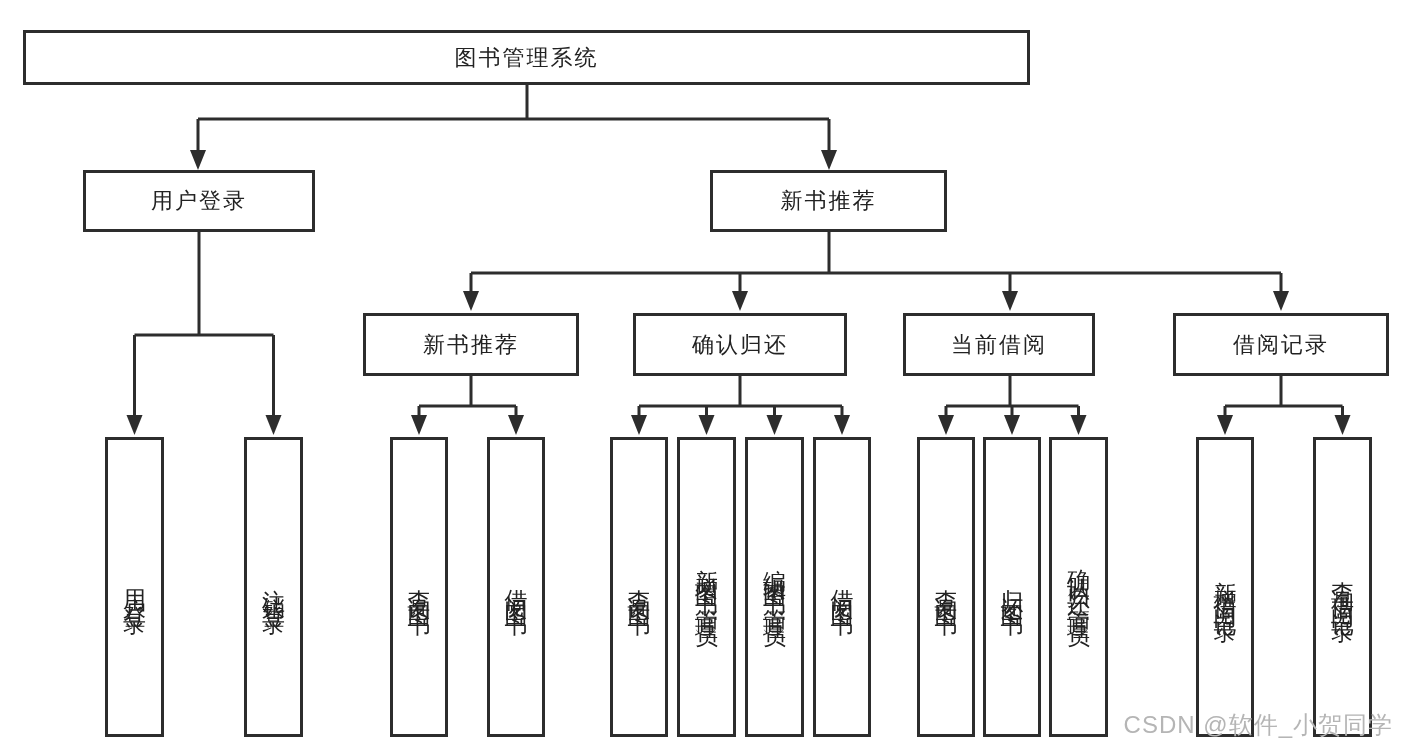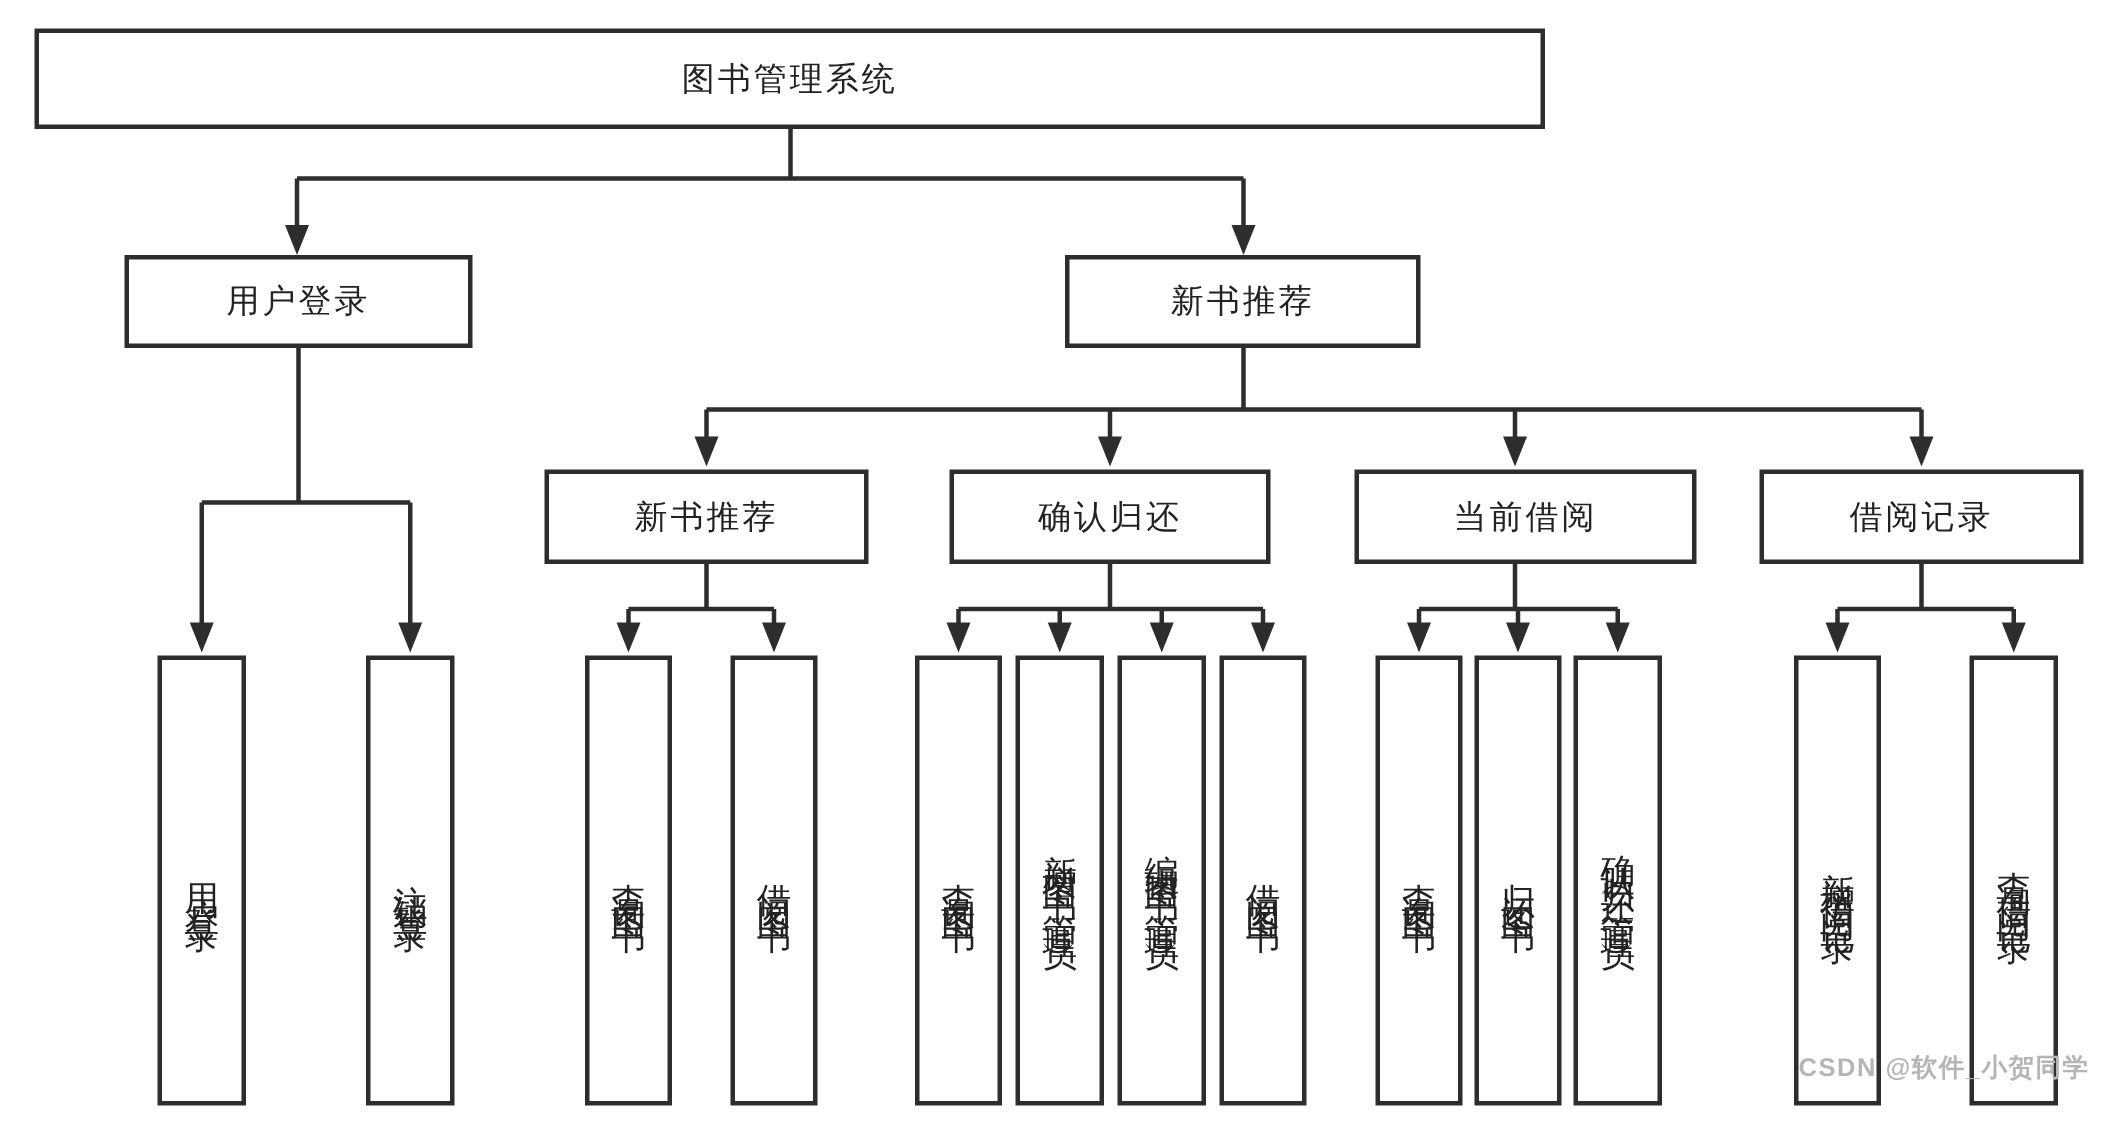--- a/index.html
+++ b/index.html
@@ -28,24 +28,23 @@
   .leaf{
     writing-mode:vertical-lr;
     text-orientation:mixed;
   }
   .leaf .label{
     font-size:23px;
     letter-spacing:8px;
     line-height:1;
   }
   .watermark{
-    position:absolute;z-index:3;right:12px;bottom:24px;
-    font-size:17px;color:var(--watermark);letter-spacing:1px;
+    position:absolute;z-index:3;right:12px;bottom:6px;
+    font-size:24px;color:var(--watermark);letter-spacing:1px;
     white-space:nowrap;
-    font-weight:bold;
   }
 </style>
 </head>
 <body>
 
 <div class="stage">
 
   <svg class="wires" viewBox="0 0 1405 747" aria-hidden="true">
 
     <path d="M527,68 V119 M198,119 H829 M198,119 V152 M829,119 V152"></path>
@@ -75,38 +74,38 @@
     <path d="M1010,376 V406 M946,406 H1078.5 M946,406 V417 M1012,406 V417 M1078.5,406 V417"></path>
     <polygon points="938,415 954,415 946,435"></polygon>
     <polygon points="1004,415 1020,415 1012,435"></polygon>
     <polygon points="1070.5,415 1086.5,415 1078.5,435"></polygon>
 
     <path d="M1281,376 V406 M1225,406 H1342.5 M1225,406 V417 M1342.5,406 V417"></path>
     <polygon points="1217,415 1233,415 1225,435"></polygon>
     <polygon points="1334.5,415 1350.5,415 1342.5,435"></polygon>
   </svg>
 
-  <div class="box root-box" style="left:23px;top:19px;width:1007px;height:67px;">
+  <div class="box root-box" style="left:23px;top:30px;width:1007px;height:55px;">
     <span class="label">图书管理系统</span>
   </div>
 
   <div class="box h-box" style="left:83px;top:170px;width:232px;height:62px;">
     <span class="label">用户登录</span>
   </div>
   <div class="box h-box" style="left:710px;top:170px;width:237px;height:62px;">
     <span class="label">新书推荐</span>
   </div>
 
   <div class="box h-box" style="left:363px;top:313px;width:216px;height:63px;text-align:center;">
     <span class="label">新书推荐</span>
   </div>
   <div class="box h-box" style="left:633px;top:313px;width:214px;height:63px;">
     <span class="label">确认归还</span>
   </div>
-  <div class="box h-box" style="left:903px;top:313px;width:228px;height:63px;">
+  <div class="box h-box" style="left:903px;top:313px;width:192px;height:63px;">
     <span class="label">当前借阅</span>
   </div>
   <div class="box h-box" style="left:1173px;top:313px;width:216px;height:63px;">
     <span class="label">借阅记录</span>
   </div>
 
   <div class="box leaf" style="left:105px;top:437px;width:59px;height:300px;">
     <span class="label">用户登录</span>
   </div>
   <div class="box leaf" style="left:244px;top:437px;width:59px;height:300px;">

